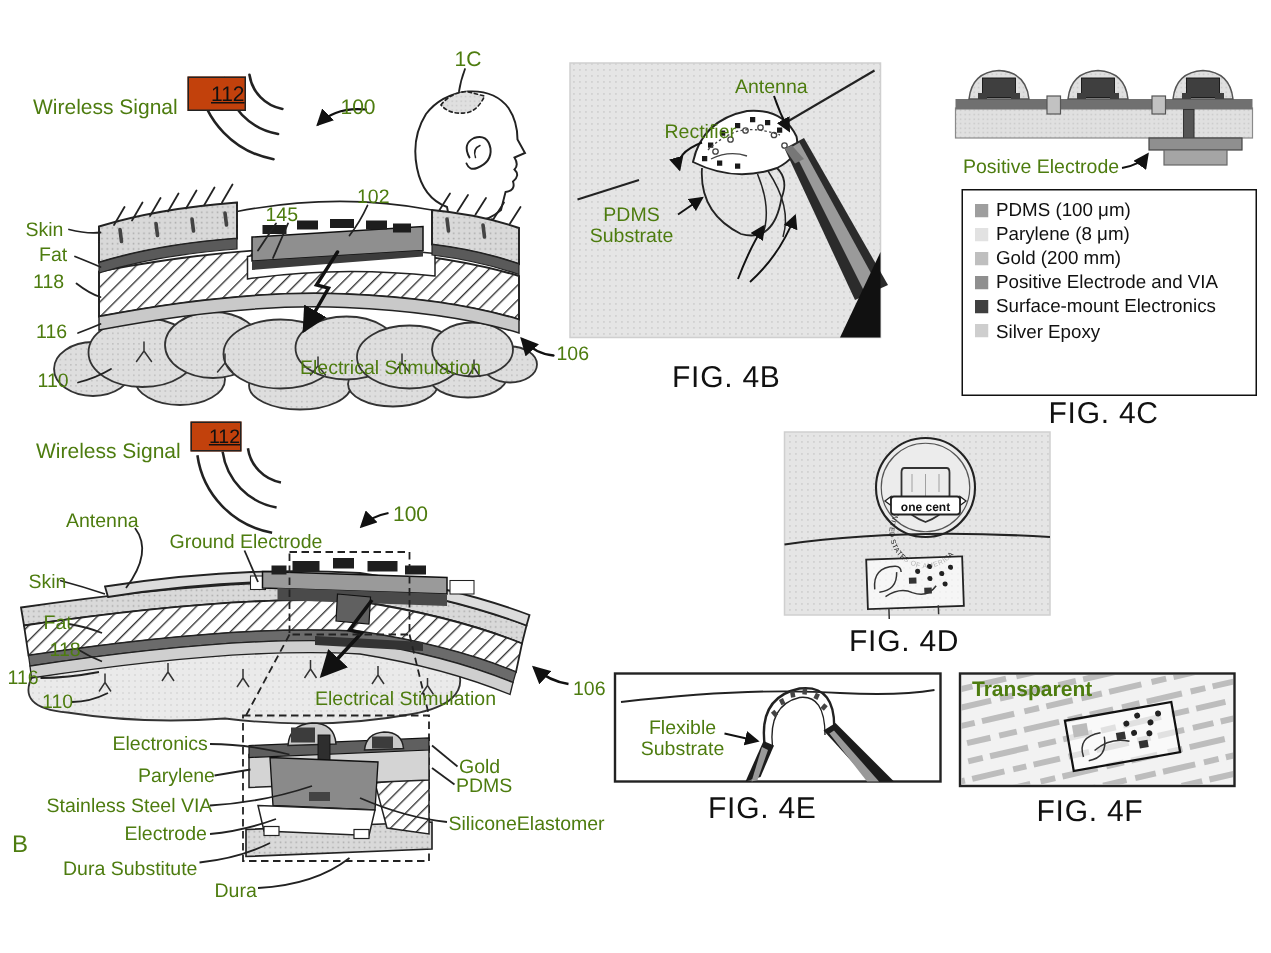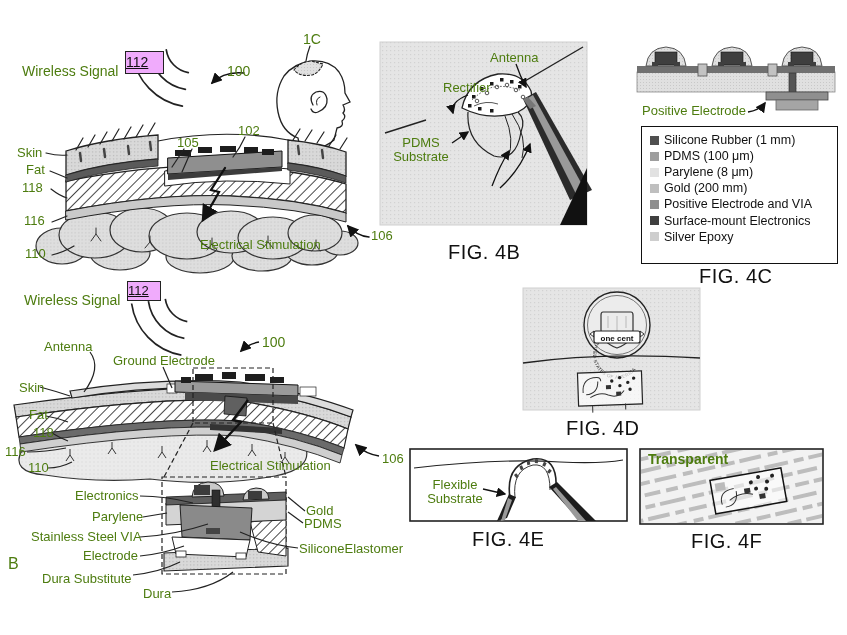--- a/index.html
+++ b/index.html
@@ -2,21 +2,21 @@
 <html><head>
 <meta charset="utf-8">
 <style>
   html,body{margin:0;padding:0;background:#fff;}
   .stage{position:relative;width:847px;height:635px;background:#fff;overflow:hidden;
          font-family:"Liberation Sans",sans-serif;color:#111;}
   svg text{font-family:"Liberation Sans",sans-serif;}
   .lbl{position:absolute;font-size:13px;line-height:1.08;color:#4d7c0f;white-space:nowrap;}
   .lbl14{font-size:14px;}
   .cap{position:absolute;font-size:20px;letter-spacing:.5px;color:#111;white-space:nowrap;}
-  .refbox{position:absolute;border:1.4px solid #222;background:#f0abfc;text-align:left;
+  .refbox{position:absolute;border:1.4px solid #222;background:#c2410c;text-align:right;
           font-size:14px;}
   .refbox span{text-decoration:underline;}
   .legend{position:absolute;left:641px;top:126px;width:197px;height:138px;
           border:1.6px solid #111;background:#fff;box-sizing:border-box;padding:5px 0 0 8px;}
   .lrow{display:flex;align-items:center;gap:5px;height:16.1px;font-size:12.5px;white-space:nowrap;}
   .ctr{text-align:center;white-space:normal;}
   .bold{font-weight:bold;}
 </style>
 </head>
 <body>
@@ -439,38 +439,32 @@
 
 <div class="lbl lbl14" style="left:22px;top:64px">Wireless Signal</div>
 <div class="refbox" style="left:125px;top:51px;width:37px;height:21px;line-height:21px"><span>112</span></div>
 <div class="lbl lbl14" style="left:227px;top:64px">100</div>
 <div class="lbl lbl14" style="left:303px;top:32px">1C</div>
 <div class="lbl" style="left:17px;top:146px">Skin</div>
 <div class="lbl" style="left:26px;top:163px">Fat</div>
 <div class="lbl" style="left:22px;top:181px">118</div>
 <div class="lbl" style="left:24px;top:214px">116</div>
 <div class="lbl" style="left:25px;top:247px">110</div>
-<div class="lbl" style="left:177px;top:136px">105</div>
+<div class="lbl" style="left:177px;top:136px">145</div>
 <div class="lbl" style="left:238px;top:124px">102</div>
 <div class="lbl" style="left:200px;top:238px">Electrical Stimulation</div>
 <div class="lbl" style="left:371px;top:229px">106</div>
 
 <div class="lbl" style="left:490px;top:51px">Antenna</div>
 <div class="lbl" style="left:443px;top:81px">Rectifier</div>
 <div class="lbl ctr" style="left:390px;top:136px;width:62px">PDMS Substrate</div>
 <div class="cap" style="left:448px;top:241px">FIG. 4B</div>
 
 <div class="lbl" style="left:642px;top:104px">Positive Electrode</div>
 <div class="legend">
-  <div class="lrow">
-        <svg width="9" height="9">
-          <rect width="9" height="9" fill="#4f4f4f"></rect>
-        </svg>
-        <span>Silicone Rubber (1 mm)</span>
-      </div>
   <div class="lrow">
         <svg width="9" height="9">
           <rect width="9" height="9" fill="#9e9e9e"></rect>
         </svg>
         <span>PDMS (100 μm)</span>
       </div>
   <div class="lrow">
         <svg width="9" height="9">
           <rect width="9" height="9" fill="#e2e2e2"></rect>
         </svg>

